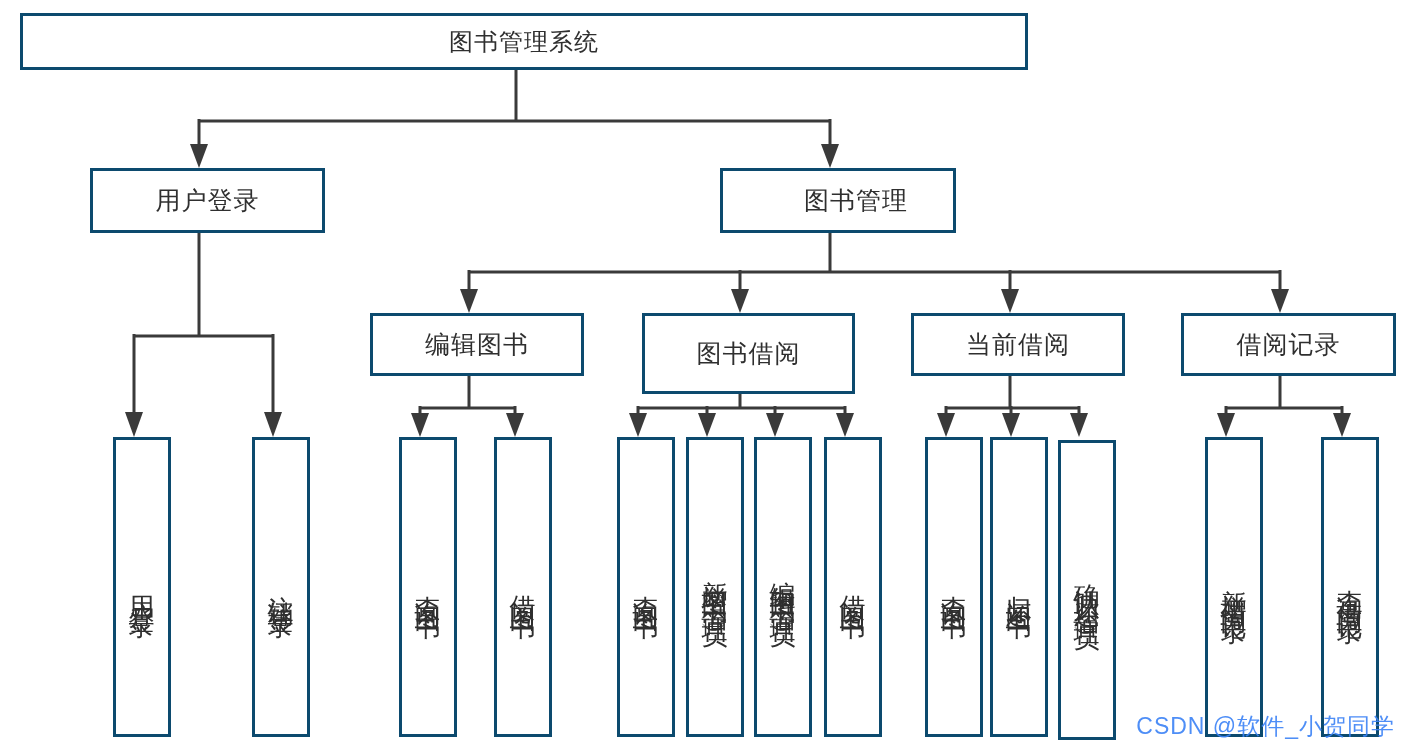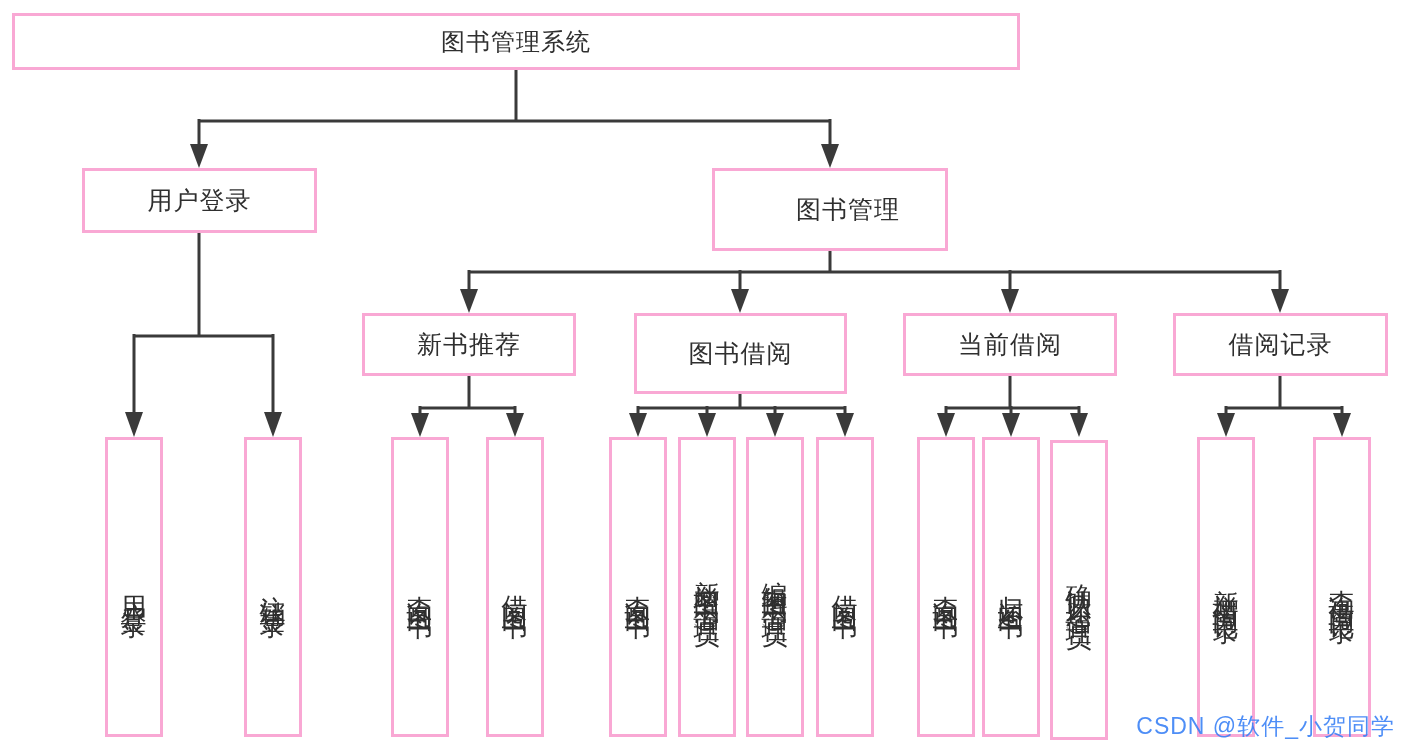--- a/index.html
+++ b/index.html
@@ -17,26 +17,27 @@
   }
   .connectors {
     position: absolute;
     left: 0;
     top: 0;
     pointer-events: none;
   }
   .box {
     position: absolute;
     box-sizing: border-box;
-    border: 3px solid #f9a8d4;
+    border: 3px solid #0c4a6e;
     background: #ffffff;
     color: #2f2f2f;
     display: flex;
     align-items: center;
     justify-content: center;
+    margin-left: 8px;
   }
   .hbox {
     font-size: 25px;
     letter-spacing: 1px;
     white-space: nowrap;
   }
   .root-box {
     font-size: 24px;
   }
   .vbox .vtext {
@@ -116,26 +117,26 @@
     </g>
   </svg>
 
   <div class="box hbox root-box" style="left:12px; top:13px; width:1008px; height:57px;">
     <span>图书管理系统</span>
   </div>
 
   <div class="box hbox" style="left:82px; top:168px; width:235px; height:65px;">
     <span>用户登录</span>
   </div>
-  <div class="box hbox" style="left:712px; top:168px; width:236px; height:83px;padding-left:36px;">
+  <div class="box hbox" style="left:712px; top:168px; width:236px; height:65px;padding-left:36px;">
     <span>图书管理</span>
   </div>
 
   <div class="box hbox" style="left:362px; top:313px; width:214px; height:63px;">
-    <span>新书推荐</span>
+    <span>编辑图书</span>
   </div>
   <div class="box hbox" style="left:634px; top:313px; width:213px; height:81px;">
     <span>图书借阅</span>
   </div>
   <div class="box hbox" style="left:903px; top:313px; width:214px; height:63px;">
     <span>当前借阅</span>
   </div>
   <div class="box hbox" style="left:1173px; top:313px; width:215px; height:63px;">
     <span>借阅记录</span>
   </div>

